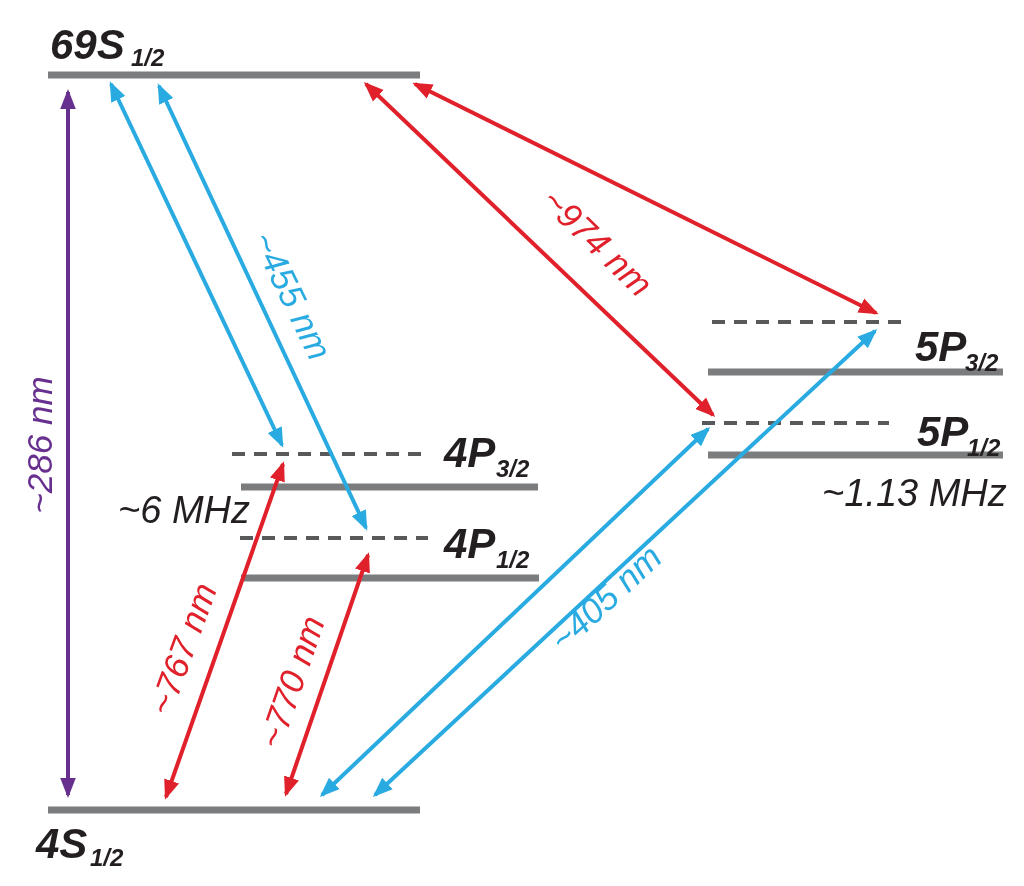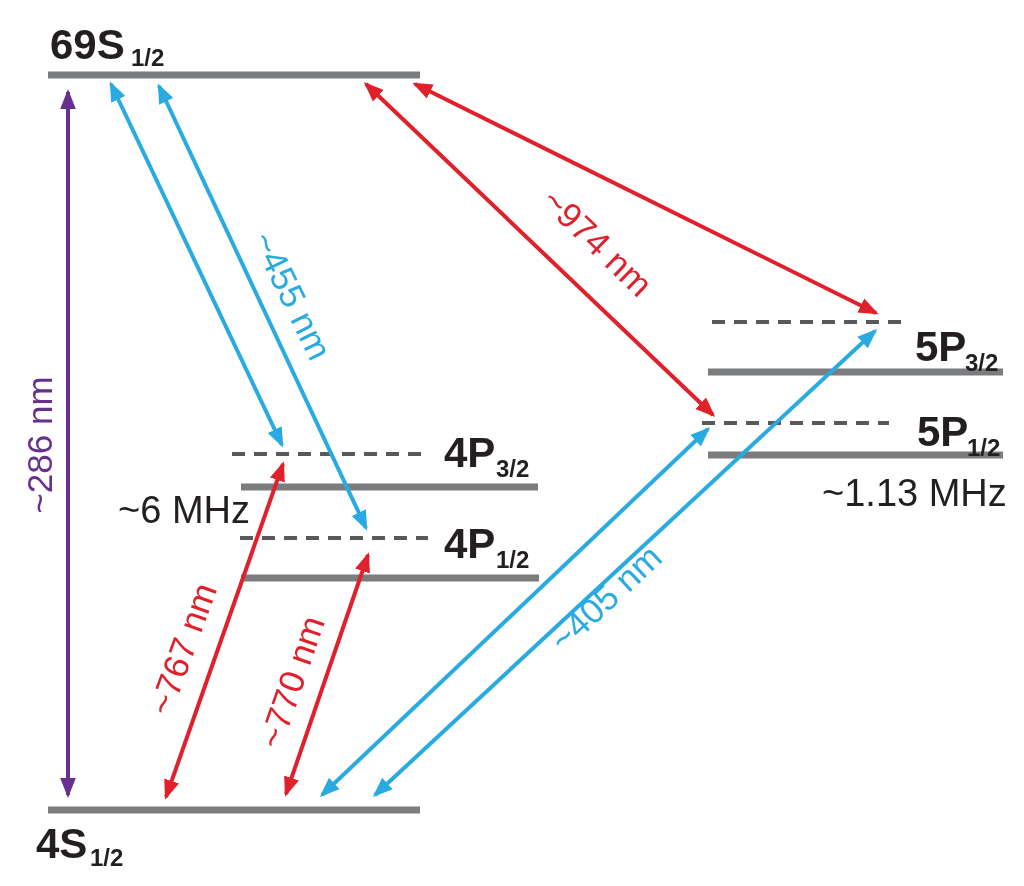--- a/index.html
+++ b/index.html
@@ -1,20 +1,20 @@
 <!DOCTYPE html>
 <html style="--red: #e0202a; --cyan: #29abe2; --purple: #67308f; --level: #7b7c7e; --dash: #58595b; --ink: #231f20; --bg: #ffffff;"><head>
 <meta charset="utf-8">
 <style>
   :root{
     --red:#e0202a; --cyan:#29abe2; --purple:#67308f;
     --level:#7b7c7e; --dash:#58595b; --ink:#231f20; --bg:#ffffff;
   }
   html,body{margin:0;padding:0;background:var(--bg);}
-  .stage{position:relative;width:1024px;height:886px;background:var(--bg);overflow:hidden;}
+  .stage{position:relative;width:1024px;height:886px;background:var(--bg);overflow:hidden;font-style:italic;}
   svg{display:block;}
   text{font-family:"Liberation Sans","DejaVu Sans",sans-serif;}
   .level-line{stroke:var(--level);stroke-width:7;fill:none;}
   .dash-line{stroke:var(--dash);stroke-width:4;stroke-dasharray:13 9;fill:none;}
   .arrow{stroke-width:4;fill:none;}
   .arrow-red{stroke:var(--red);}
   .arrow-cyan{stroke:var(--cyan);}
   .arrow-purple{stroke:var(--purple);}
   .mk-red{fill:var(--red);}
   .mk-cyan{fill:var(--cyan);}

